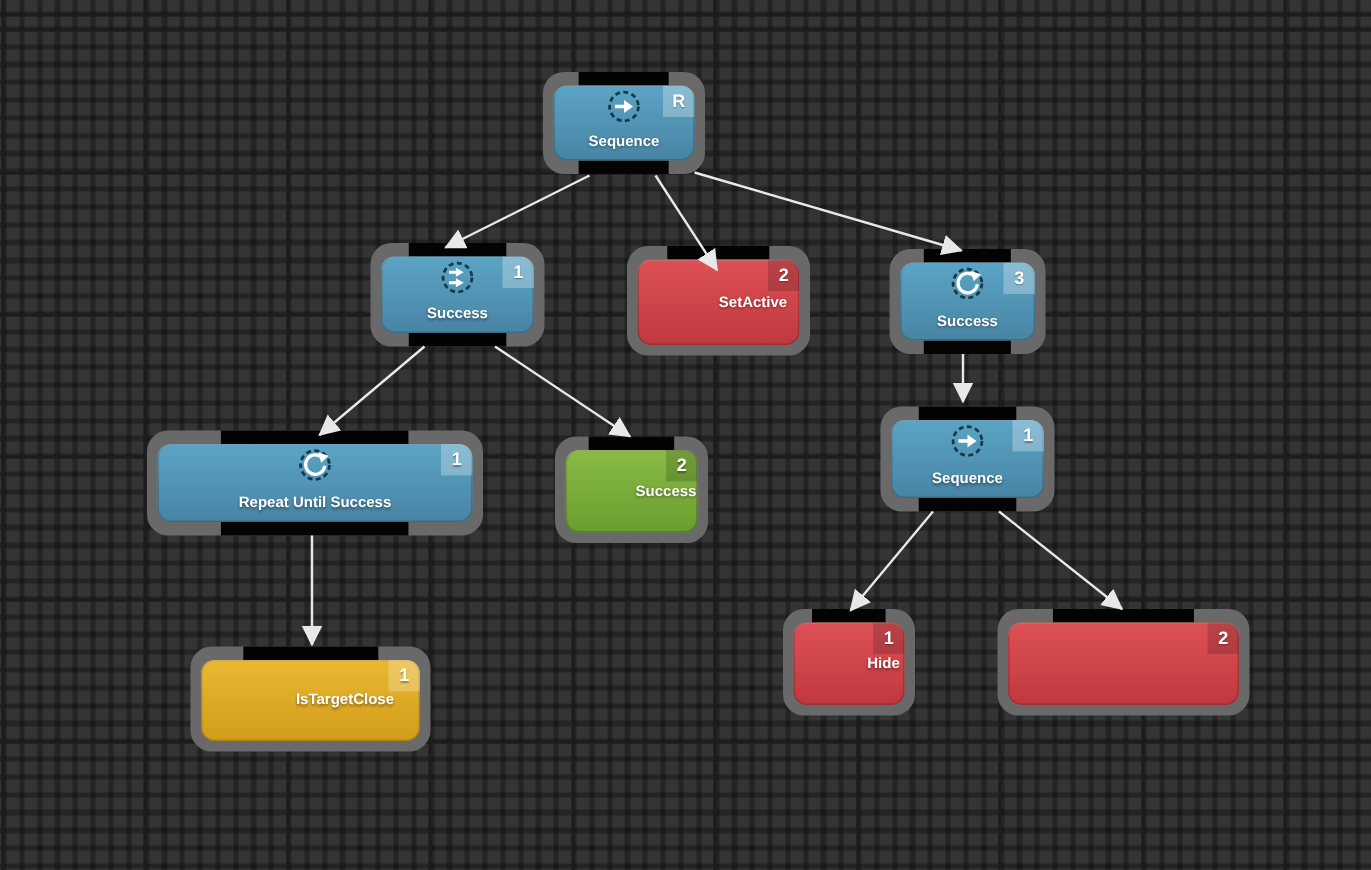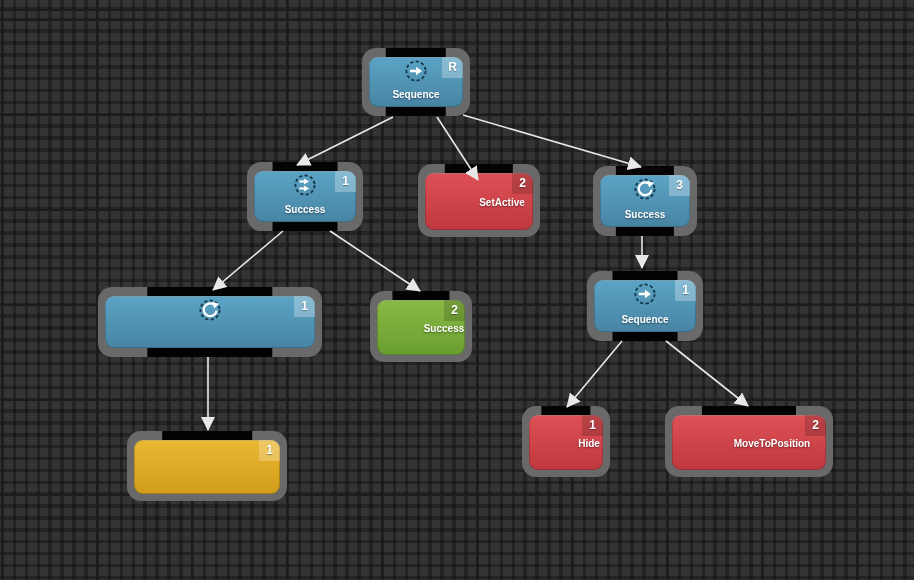--- a/index.html
+++ b/index.html
@@ -128,20 +128,21 @@
     <div class="halo" style="left: 98px; top: 287px; width: 224px; height: 70px;">
       <div class="bar bar-top"></div>
       <div class="bar bar-bottom"></div>
       <div class="body blue has-bottom">
         <span class="icon"><svg width="24" height="24" viewBox="0 0 22 22">
             <circle cx="11" cy="11" r="8.8" fill="none" stroke="#15384a" stroke-width="1.7" stroke-dasharray="3 2.1"></circle>
             <path d="M15.6 6.9 A5.9 5.9 0 1 0 17 11.5" fill="none" stroke="#fff" stroke-width="2"></path>
             <path d="M13 3.4 L19.3 5.3 L14.8 9.6 Z" fill="#fff"></path>
           </svg></span>
         <div class="badge">1</div>
+        <div class="label composite">Repeat Until Success</div>
       </div>
     </div>
     <div class="halo" style="left: 370px; top: 291px; width: 102px; height: 71px;">
       <div class="bar bar-top"></div>
       <div class="body green">
         <div class="badge">2</div>
         <div class="label leaf">Success</div>
       </div>
     </div>
     <div class="halo" style="left: 587px; top: 271px; width: 116px; height: 70px;">
@@ -161,27 +162,27 @@
       <div class="bar bar-top"></div>
       <div class="body red">
         <div class="badge">1</div>
         <div class="label leaf">Hide</div>
       </div>
     </div>
     <div class="halo" style="left: 665px; top: 406px; width: 168px; height: 71px;">
       <div class="bar bar-top"></div>
       <div class="body red">
         <div class="badge">2</div>
-        <div class="label leaf">MoveToPosition</div>
       </div>
     </div>
     <div class="halo" style="left: 127px; top: 431px; width: 160px; height: 70px;">
       <div class="bar bar-top"></div>
       <div class="body yellow">
         <div class="badge">1</div>
+        <div class="label leaf">IsTargetClose</div>
       </div>
     </div>
     <svg id="edges" width="914" height="580">
       <defs>
         <marker id="arrow" markerUnits="userSpaceOnUse" markerWidth="16" markerHeight="16" refX="13" refY="7" orient="auto">
           <path d="M0 0 L14 7 L0 14 Z" fill="#e8e8e8"></path>
         </marker>
       </defs>
       <line x1="393" y1="117" x2="297" y2="165" stroke="#e8e8e8" stroke-width="1.6" marker-end="url(#arrow)"></line>
       <line x1="437" y1="117" x2="478" y2="180" stroke="#e8e8e8" stroke-width="1.6" marker-end="url(#arrow)"></line>

